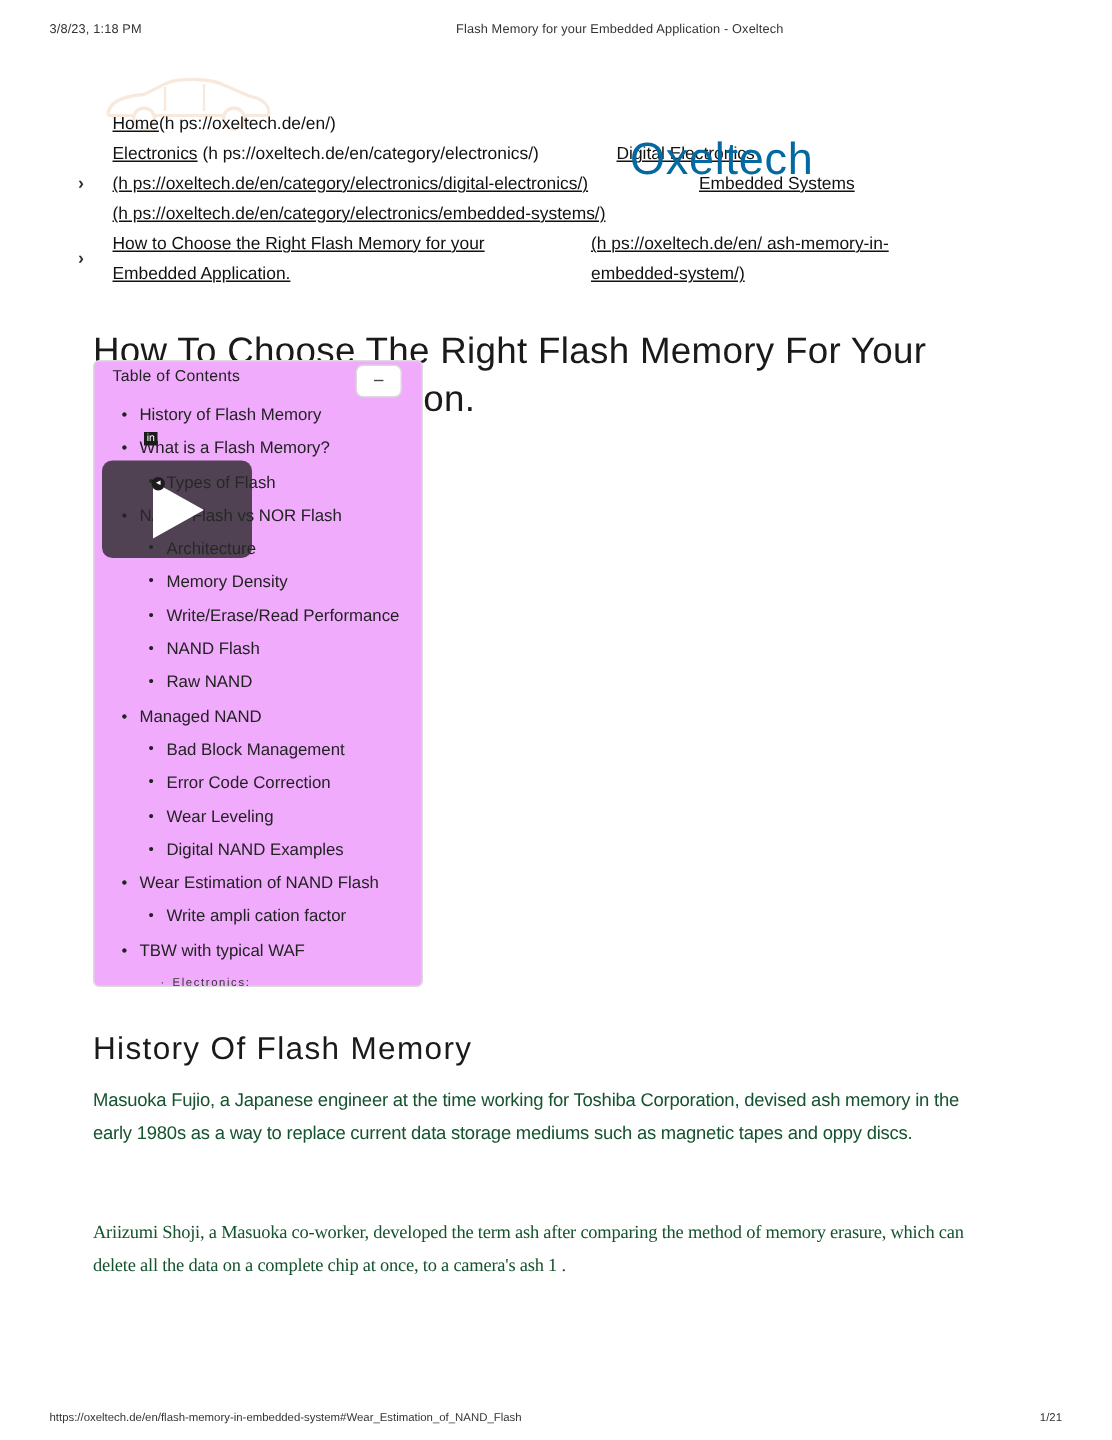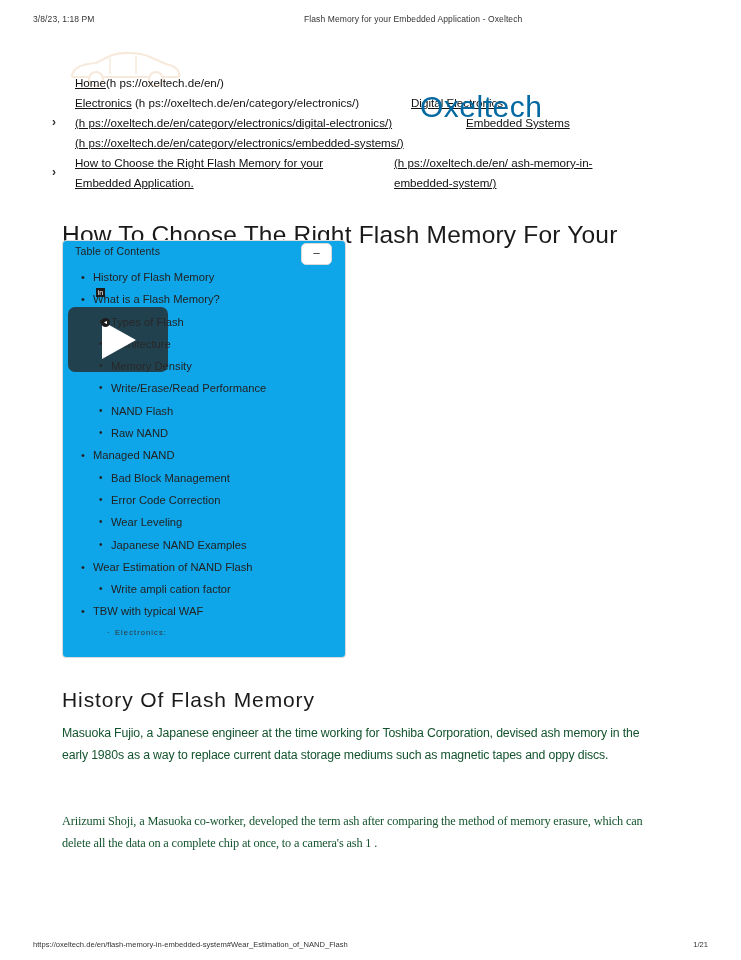--- a/index.html
+++ b/index.html
@@ -58,22 +58,22 @@
 
   
   .article-h1 {
     position: absolute; left: 62px; top: 203px; width: 610px;
     font-size: 24.5px; font-weight: 400; line-height: 32px;
     letter-spacing: .2px; color: #1a1a1a;
   }
 
   
   .toc {
-    position: absolute; left: 62px; top: 240px; width: 284px; height: 418px;
-    border: 1px solid #dcdcdc; border-radius: 4px; background: #0ea5e9;
+    position: absolute; left: 62px; top: 240px; width: 220px; height: 418px;
+    border: 1px solid #dcdcdc; border-radius: 4px; background: #f0abfc;
   }
   .toc-head {
     position: absolute; left: 12px; top: 4px;
     font-size: 10.5px; color: #222; letter-spacing: .2px;
   }
   .toc-toggle {
     position: absolute; right: 13px; top: 2px; width: 31px; height: 22px;
     border: 1px solid #d9d9d9; border-radius: 5px; background: #fff;
     color: #444; font-size: 13px; line-height: 20px; text-align: center;
   }
@@ -207,30 +207,31 @@
 
 <h1 class="article-h1">How To Choose The Right Flash Memory For Your Embedded Application.</h1>
 
 <div class="toc">
   <div class="toc-head">Table of Contents</div>
   <div class="toc-toggle">−</div>
   <ul class="toc-list">
       <li class="lvl1">History of Flash Memory</li>
       <li class="lvl1">What is a Flash Memory?</li>
       <li class="lvl2">Types of Flash</li>
+      <li class="lvl1">NAND Flash vs NOR Flash</li>
       <li class="lvl2">Architecture</li>
       <li class="lvl2">Memory Density</li>
       <li class="lvl2">Write/Erase/Read  Performance</li>
       <li class="lvl2">NAND Flash</li>
       <li class="lvl2">Raw NAND</li>
       <li class="lvl1">Managed  NAND</li>
       <li class="lvl2">Bad Block Management</li>
       <li class="lvl2">Error Code Correction</li>
       <li class="lvl2">Wear Leveling</li>
-      <li class="lvl2">Japanese NAND Examples</li>
+      <li class="lvl2">Digital NAND Examples</li>
       <li class="lvl1">Wear Estimation  of NAND  Flash</li>
       <li class="lvl2">Write ampli cation factor</li>
       <li class="lvl1">TBW with typical WAF</li>
       <li class="refs">Electronics:</li>
     </ul>
 </div>
 
 <div class="li-badge">in</div>
 <div class="video-overlay">
   <div class="tri"></div>

